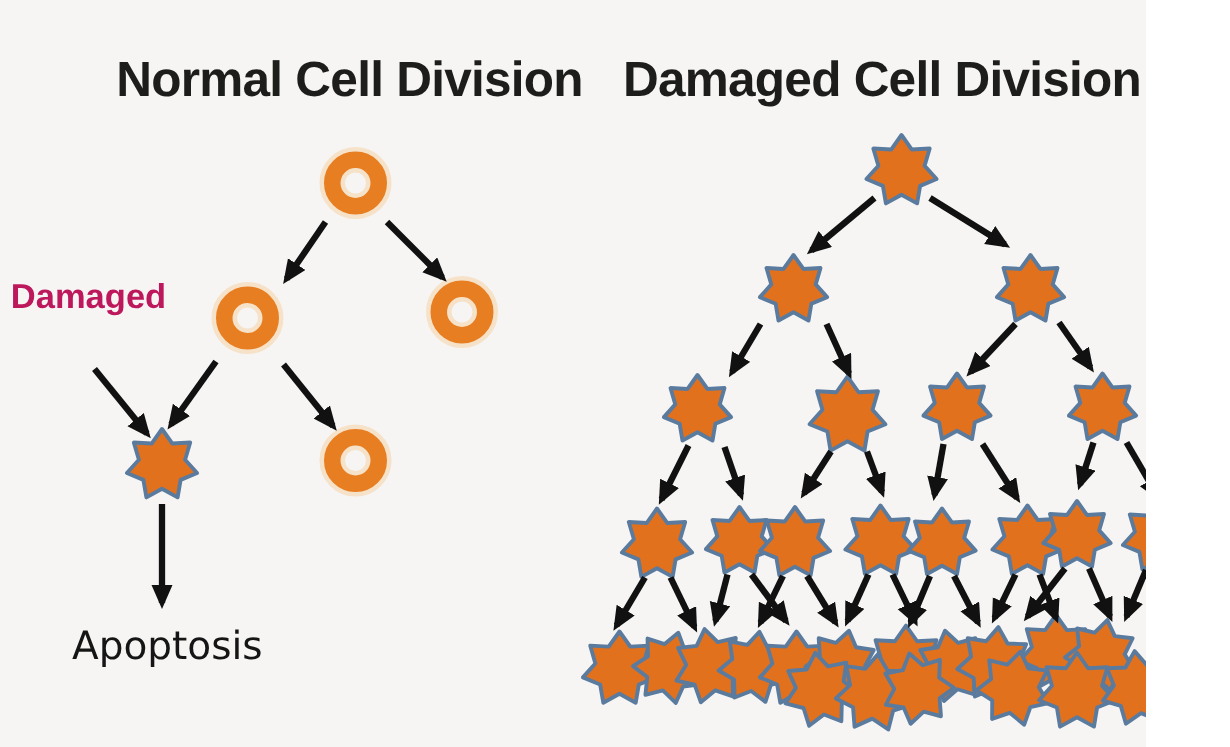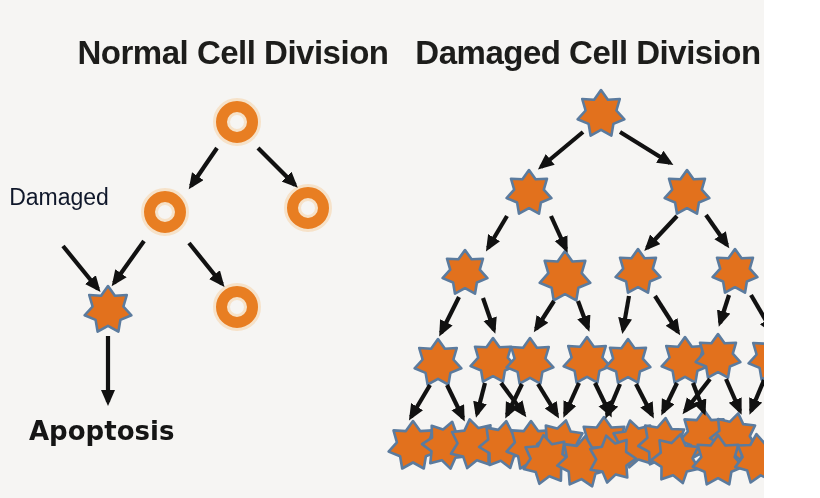--- a/index.html
+++ b/index.html
@@ -10,27 +10,27 @@
   .diagram-svg{position:absolute;left:0;top:0;}
   .title{
     position:absolute;top:34px;margin:0;transform:translateX(-50%);
     font-size:33px;font-weight:600;letter-spacing:-0.5px;
     color:#1d1d1b;white-space:nowrap;
   }
   .title-left{left:233px;}
   .title-right{left:588px;}
   .damaged-label{
     position:absolute;left:59px;top:184px;transform:translateX(-50%);
-    text-align:right;font-size:23px;line-height:26px;font-weight:400;
-    color:#0f172a;white-space:nowrap;
+    text-align:right;font-size:23px;line-height:26px;font-weight:700;
+    color:#be185d;white-space:nowrap;
   }
   .apoptosis-label{
-    position:absolute;left:29px;top:416px;
+    position:absolute;left:48px;top:416px;
     font-family:"DejaVu Sans",sans-serif;font-size:26px;line-height:31px;
-    font-weight:700;color:#151515;white-space:nowrap;
+    font-weight:400;color:#151515;white-space:nowrap;
   }
   .label-line{display:block;}
 </style>
 </head>
 <body>
 
 <div class="canvas" id="canvas" style="background: rgb(246, 245, 243);">
 
   <svg id="diagram" class="diagram-svg" width="820" height="498" viewBox="0 0 820 498">
     <defs>

